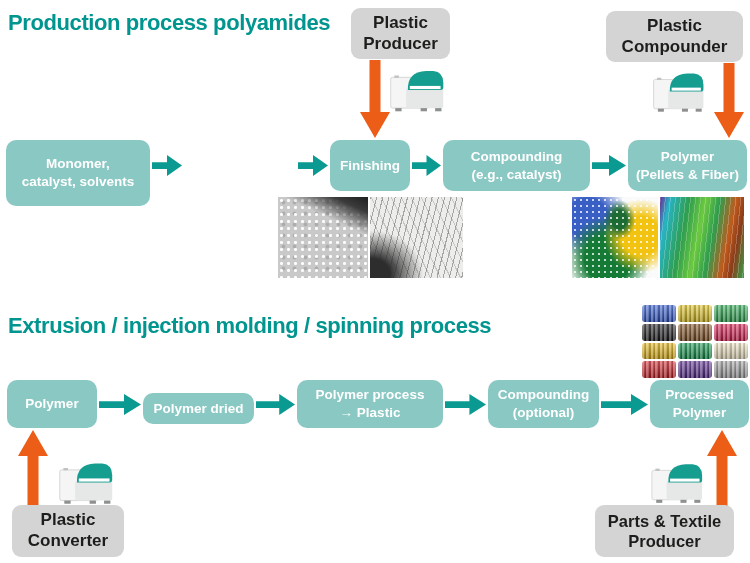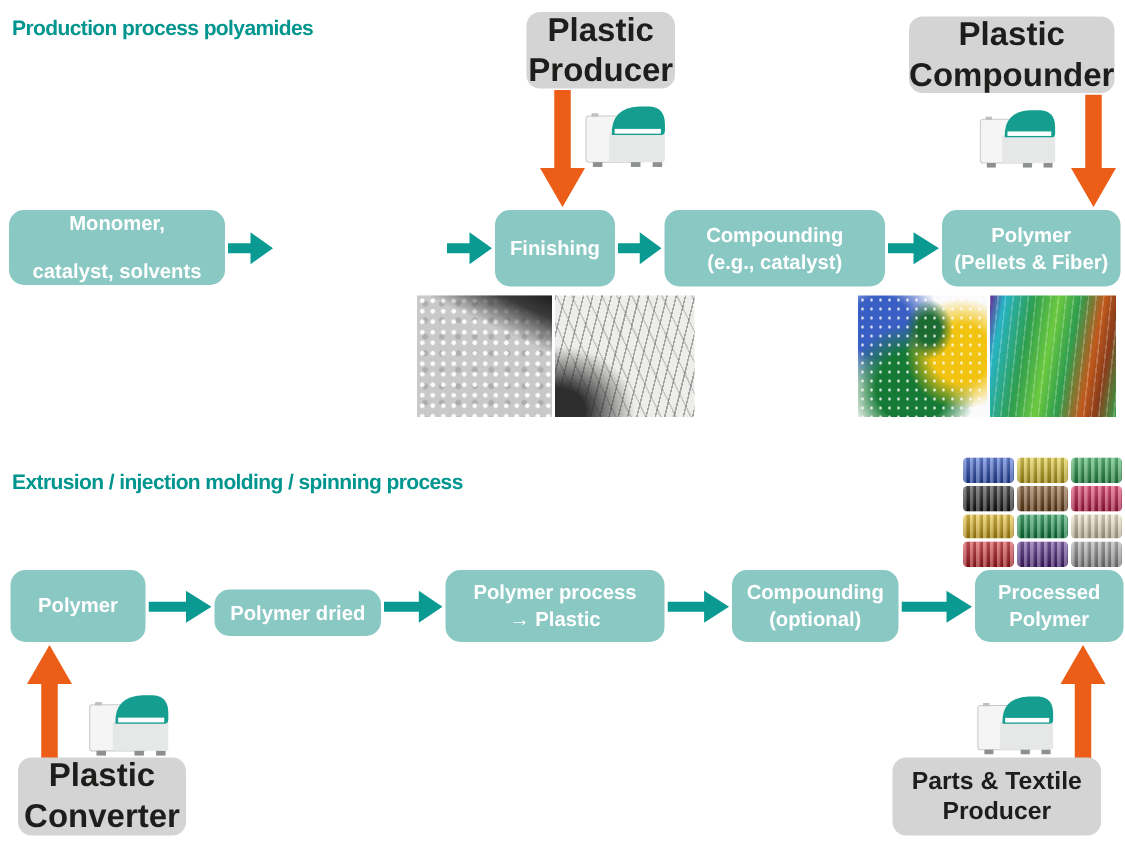--- a/index.html
+++ b/index.html
@@ -9,33 +9,33 @@
     --orange:#EC5D17;
     --gray-box:#D4D4D4;
     --dark-text:#1D1D1B;
   }
   html,body{margin:0;padding:0;background:#ffffff;}
   #canvas{
     position:relative;width:750px;height:563px;background:#ffffff;overflow:hidden;
     font-family:"Liberation Sans", sans-serif;
   }
   .title{
-    position:absolute;color:var(--title-teal);font-weight:bold;font-size:14px;
+    position:absolute;color:var(--title-teal);font-weight:bold;font-size:22px;
     letter-spacing:-0.4px;white-space:nowrap;
   }
   .fbox{
     position:absolute;background:var(--box-teal);border-radius:10px;
     display:flex;flex-direction:column;align-items:center;justify-content:center;
     color:#ffffff;font-weight:bold;font-size:13.5px;line-height:1.3;text-align:center;
   }
   .fbox span{display:block;white-space:nowrap;}
   .abox{
     position:absolute;background:var(--gray-box);border-radius:9px;
     display:flex;flex-direction:column;align-items:center;justify-content:center;
-    color:var(--dark-text);font-weight:bold;font-size:22px;line-height:1.22;text-align:center;
+    color:var(--dark-text);font-weight:bold;font-size:17px;line-height:1.22;text-align:center;
   }
   .abox span{display:block;white-space:nowrap;}
   .harrow,.varrow,.inst{position:absolute;}
   .harrow svg,.varrow svg,.inst svg{display:block;width:100%;height:100%;}
   .photo{position:absolute;}
   .photo-bw-pellets{
     background-color:#c9c9c9;
     background-image:
       linear-gradient(205deg, #1f1f1f 0%, #3b3b3b 13%, rgba(60,60,60,0) 32%),
       radial-gradient(rgba(255,255,255,.95) 26%, rgba(255,255,255,0) 34%),
@@ -115,21 +115,21 @@
       <rect x="20" y="24" width="41" height="22" rx="2" fill="#E6E8E7"></rect>
       <path d="M22 26 q-1 -20 20 -21 l8 0 q11 1 11 13 l0 5 q0 3 -3 3 l-36 0 z" fill="#159D90"></path>
       <rect x="24" y="21.5" width="34" height="3.5" fill="#FFFFFF"></rect>
       <rect x="7" y="10" width="5" height="2.5" fill="#BFC1C0"></rect>
       <rect x="8" y="46" width="7" height="3.5" fill="#8E908F"></rect>
       <rect x="36" y="46" width="7" height="3.5" fill="#8E908F"></rect>
       <rect x="52" y="46" width="7" height="3.5" fill="#8E908F"></rect>
     </svg>
   </div>
 
-  <div class="fbox" style="left:6px;top:140px;width:144px;height:50px;justify-content:space-between;">
+  <div class="fbox" style="left:6px;top:140px;width:144px;height:66px;">
     <span>Monomer,</span>
     <span>catalyst, solvents</span>
   </div>
   <div class="harrow" style="left:152px;top:152px;width:30px;height:27px;">
     <svg viewBox="0 0 34 28" preserveAspectRatio="none">
         <polygon points="0,10.5 17,10.5 17,3 34,14 17,25 17,17.5 0,17.5" fill="#0B9A92"></polygon>
       </svg>
   </div>
   <div class="harrow" style="left:298px;top:152px;width:30px;height:27px;">
     <svg viewBox="0 0 34 28" preserveAspectRatio="none">

